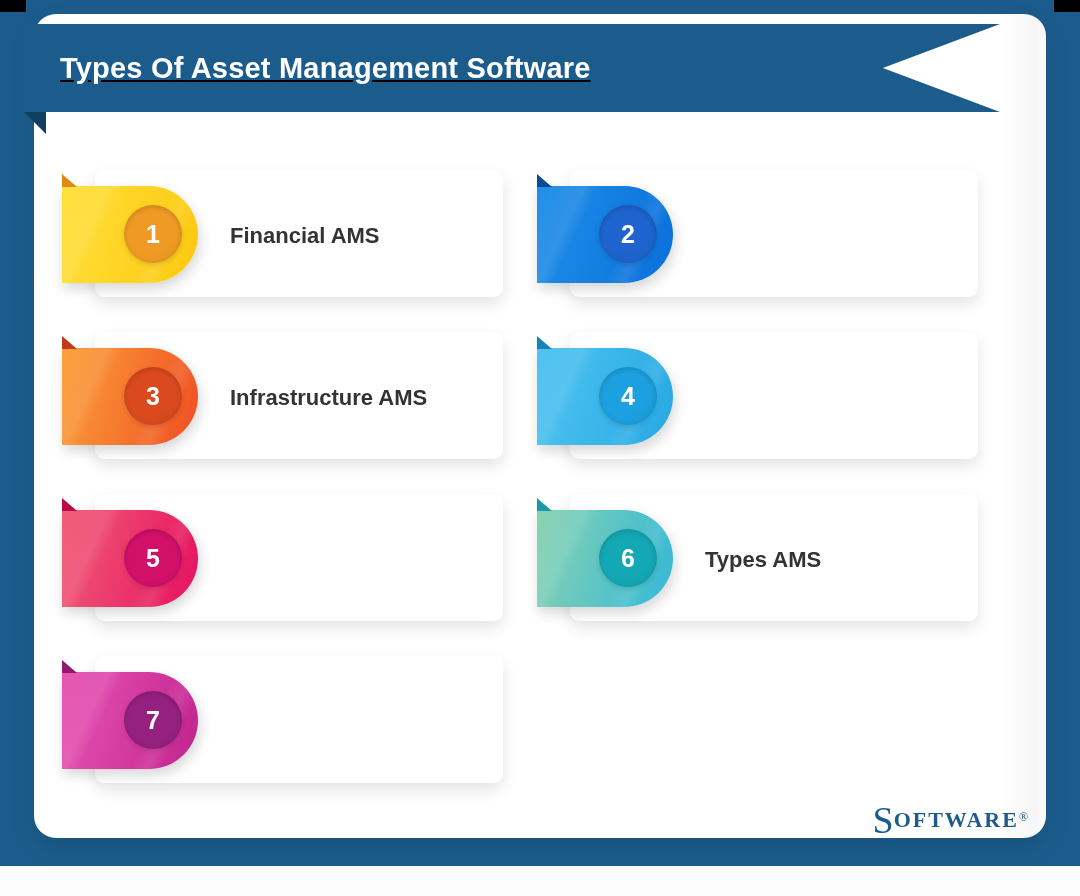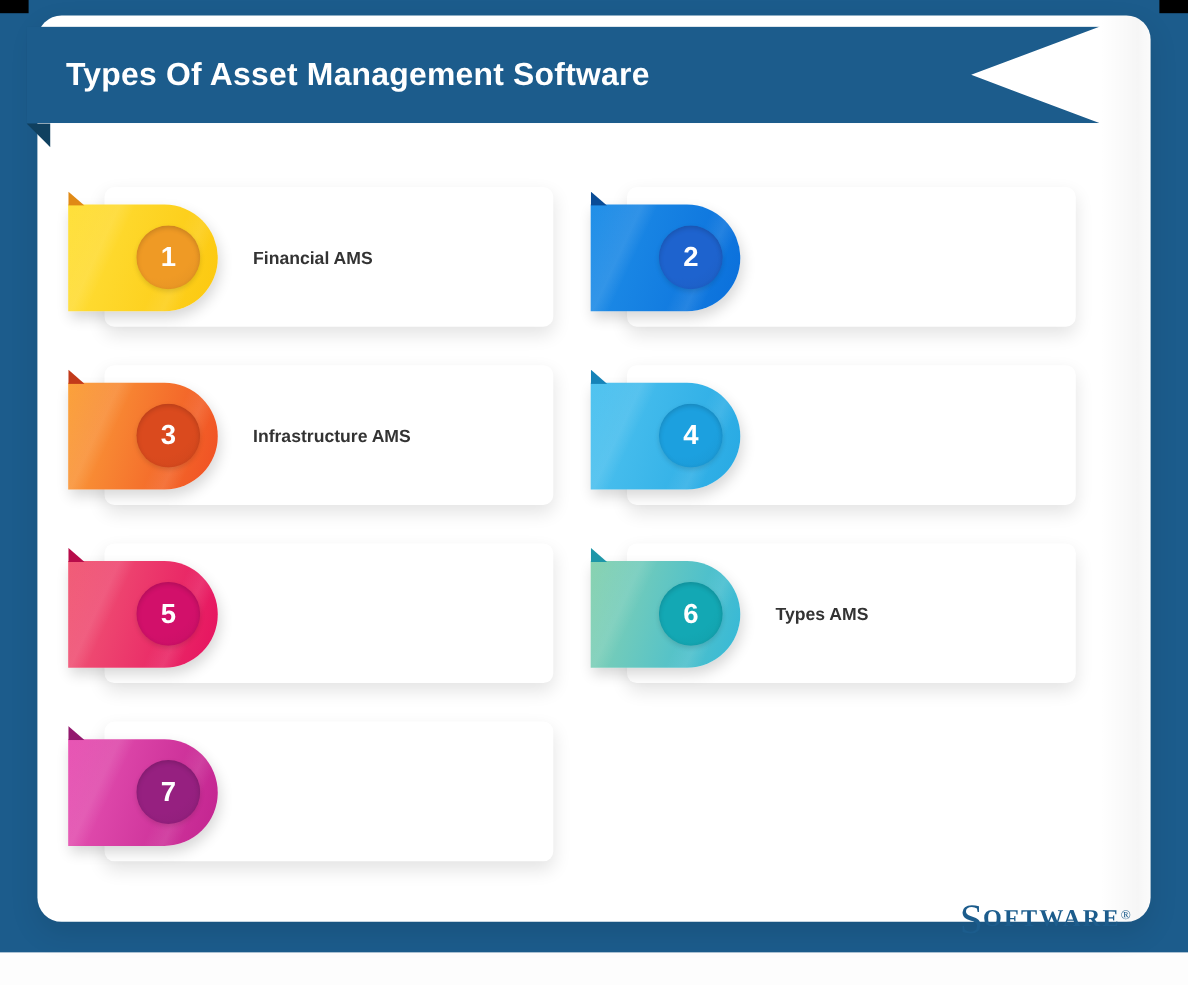--- a/index.html
+++ b/index.html
@@ -82,20 +82,21 @@
     position: absolute;
     left: 0; top: 0;
     width: 976px;
     height: 88px;
     background: #1C5C8C;
     
     clip-path: polygon(0 0, 100% 0, 100% 0, 88% 50%, 100% 100%, 100% 100%, 0 100%);
     display: flex;
     align-items: center;
     box-shadow: 0 4px 10px rgba(0,0,0,0.12);
+    text-decoration: underline;
   }
   .banner-title {
     margin-left: 36px;
     color: #ffffff;
     font-size: 29px;
     font-weight: bold;
     letter-spacing: 0.2px;
     white-space: nowrap;
   }
   
@@ -194,31 +195,31 @@
   }
 
   .item-label {
     position: absolute;
     left: 168px;
     top: 0;
     height: 143px;
     display: flex;
     align-items: center;
     color: #333333;
-    font-size: 16px;
+    font-size: 22px;
     font-weight: bold;
     white-space: nowrap;
     z-index: 3;
   }
 
   
   .logo {
     position: absolute;
     right: 52px;
-    bottom: 42px;
+    bottom: 58px;
     color: #1C5C8C;
     font-family: "Liberation Serif", serif;
     line-height: 0.92;
     text-align: left;
     user-select: none;
   }
   .logo-line { white-space: nowrap; }
   .logo-cap {
     font-size: 38px;
     font-weight: normal;

